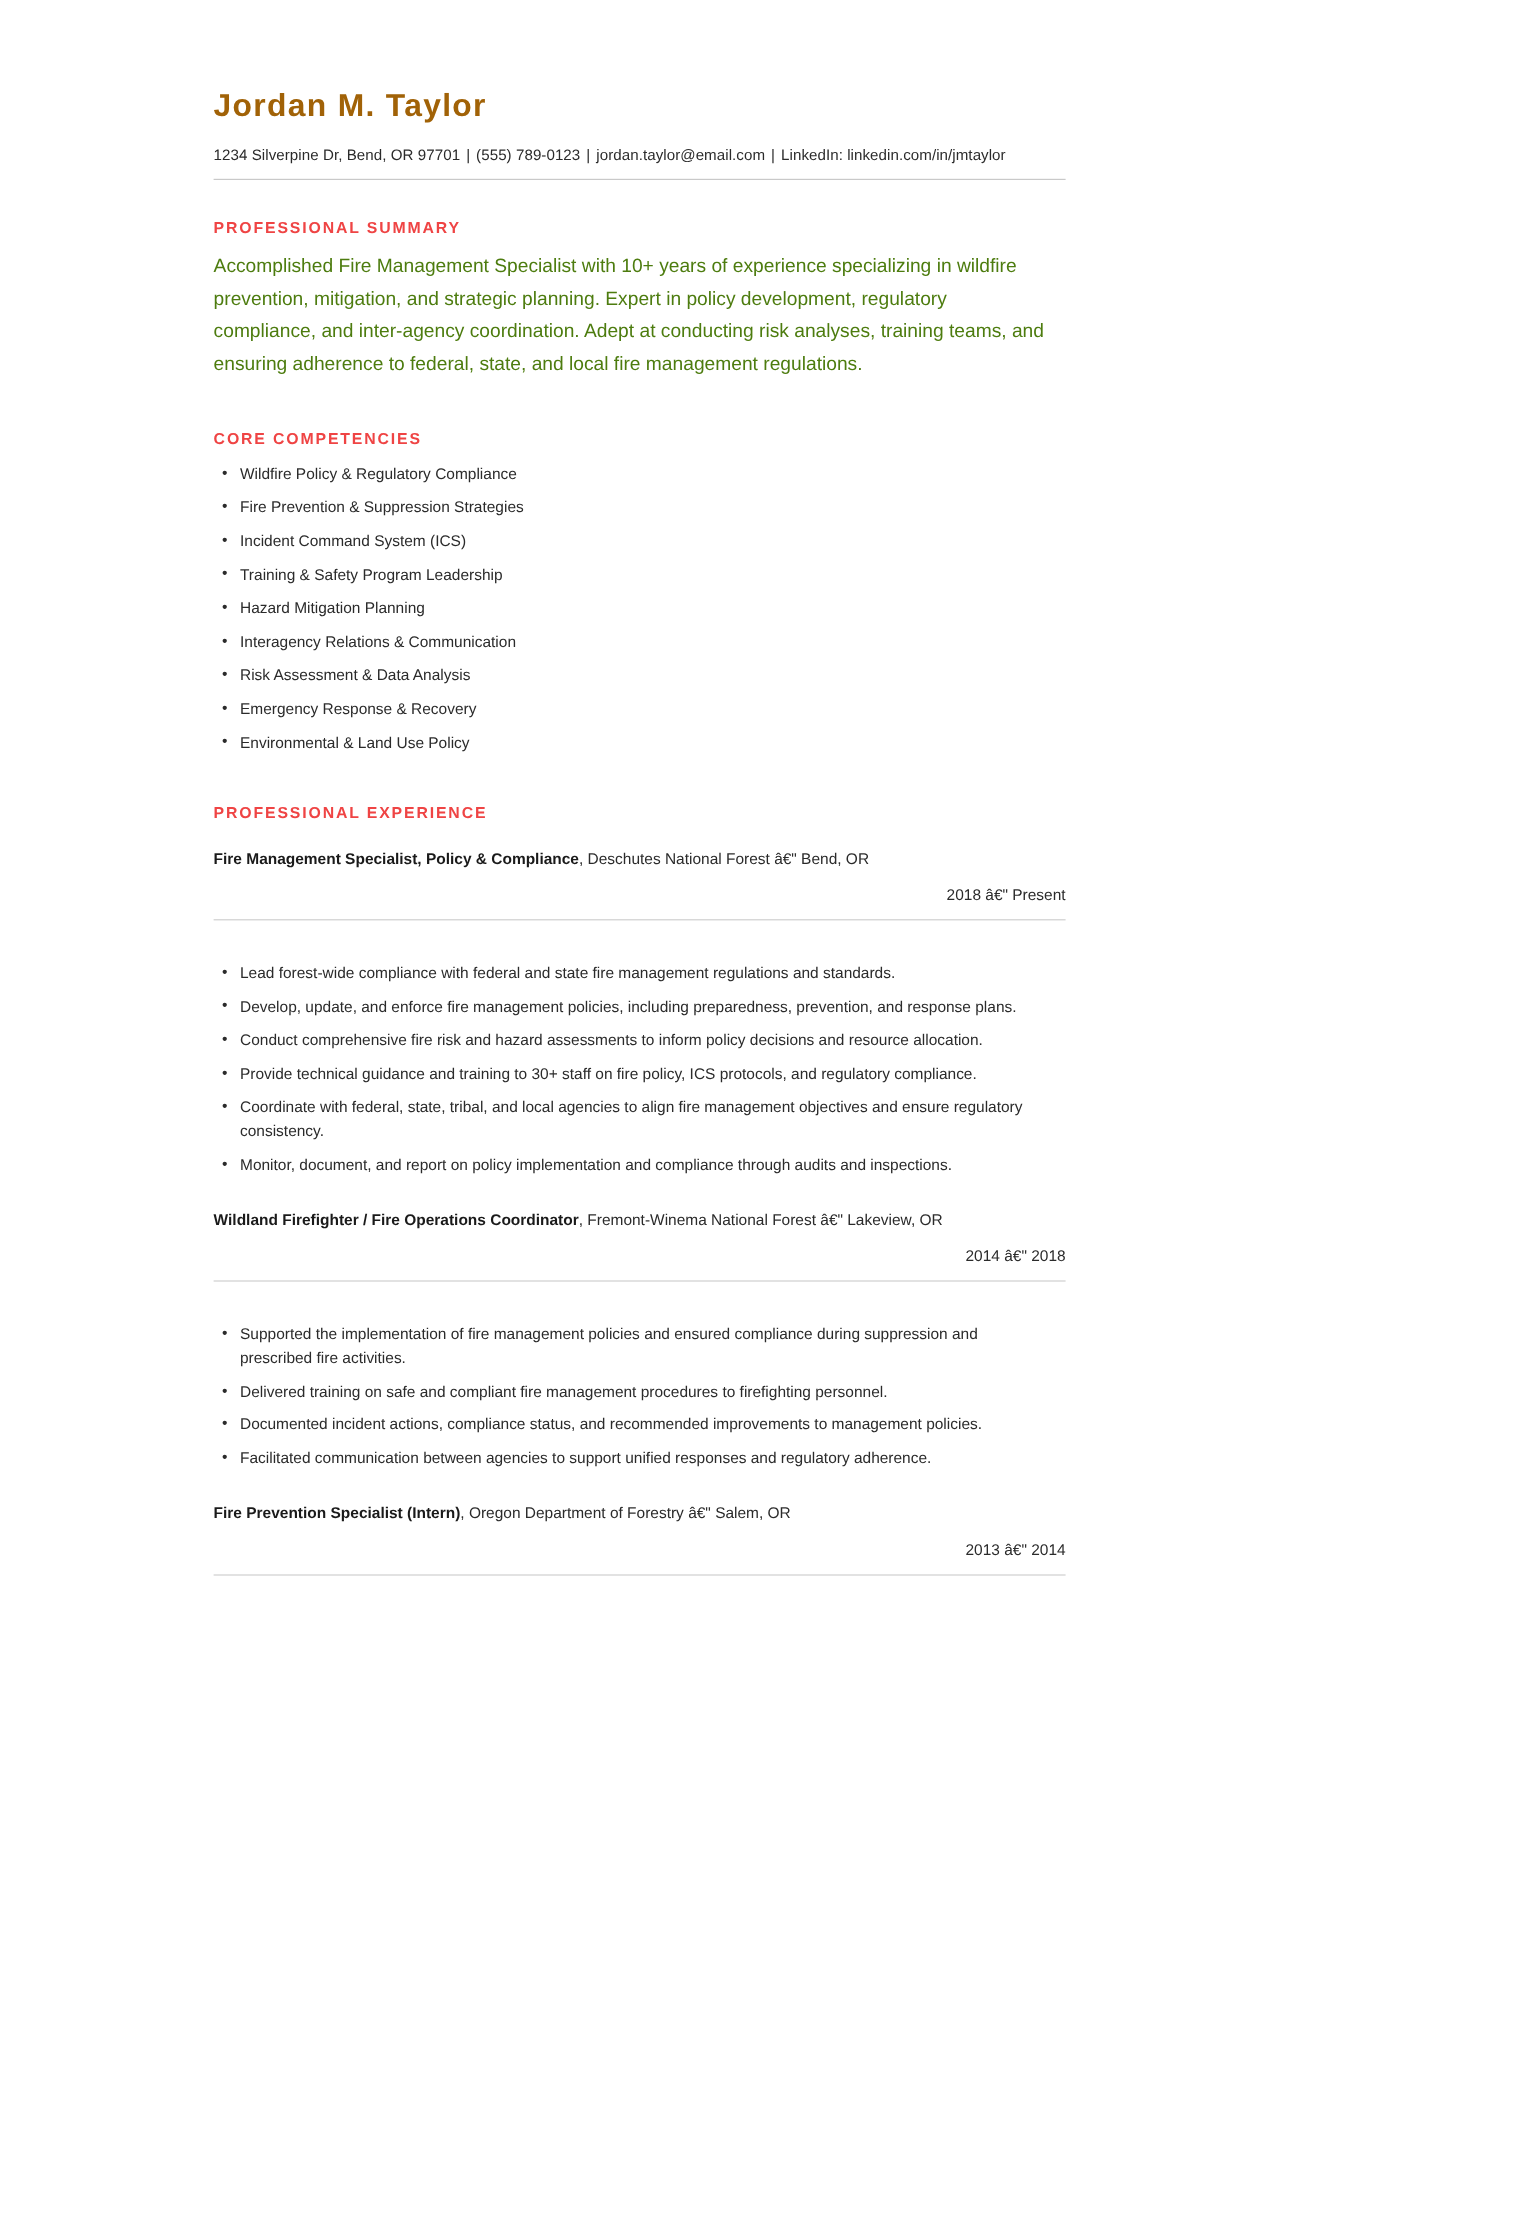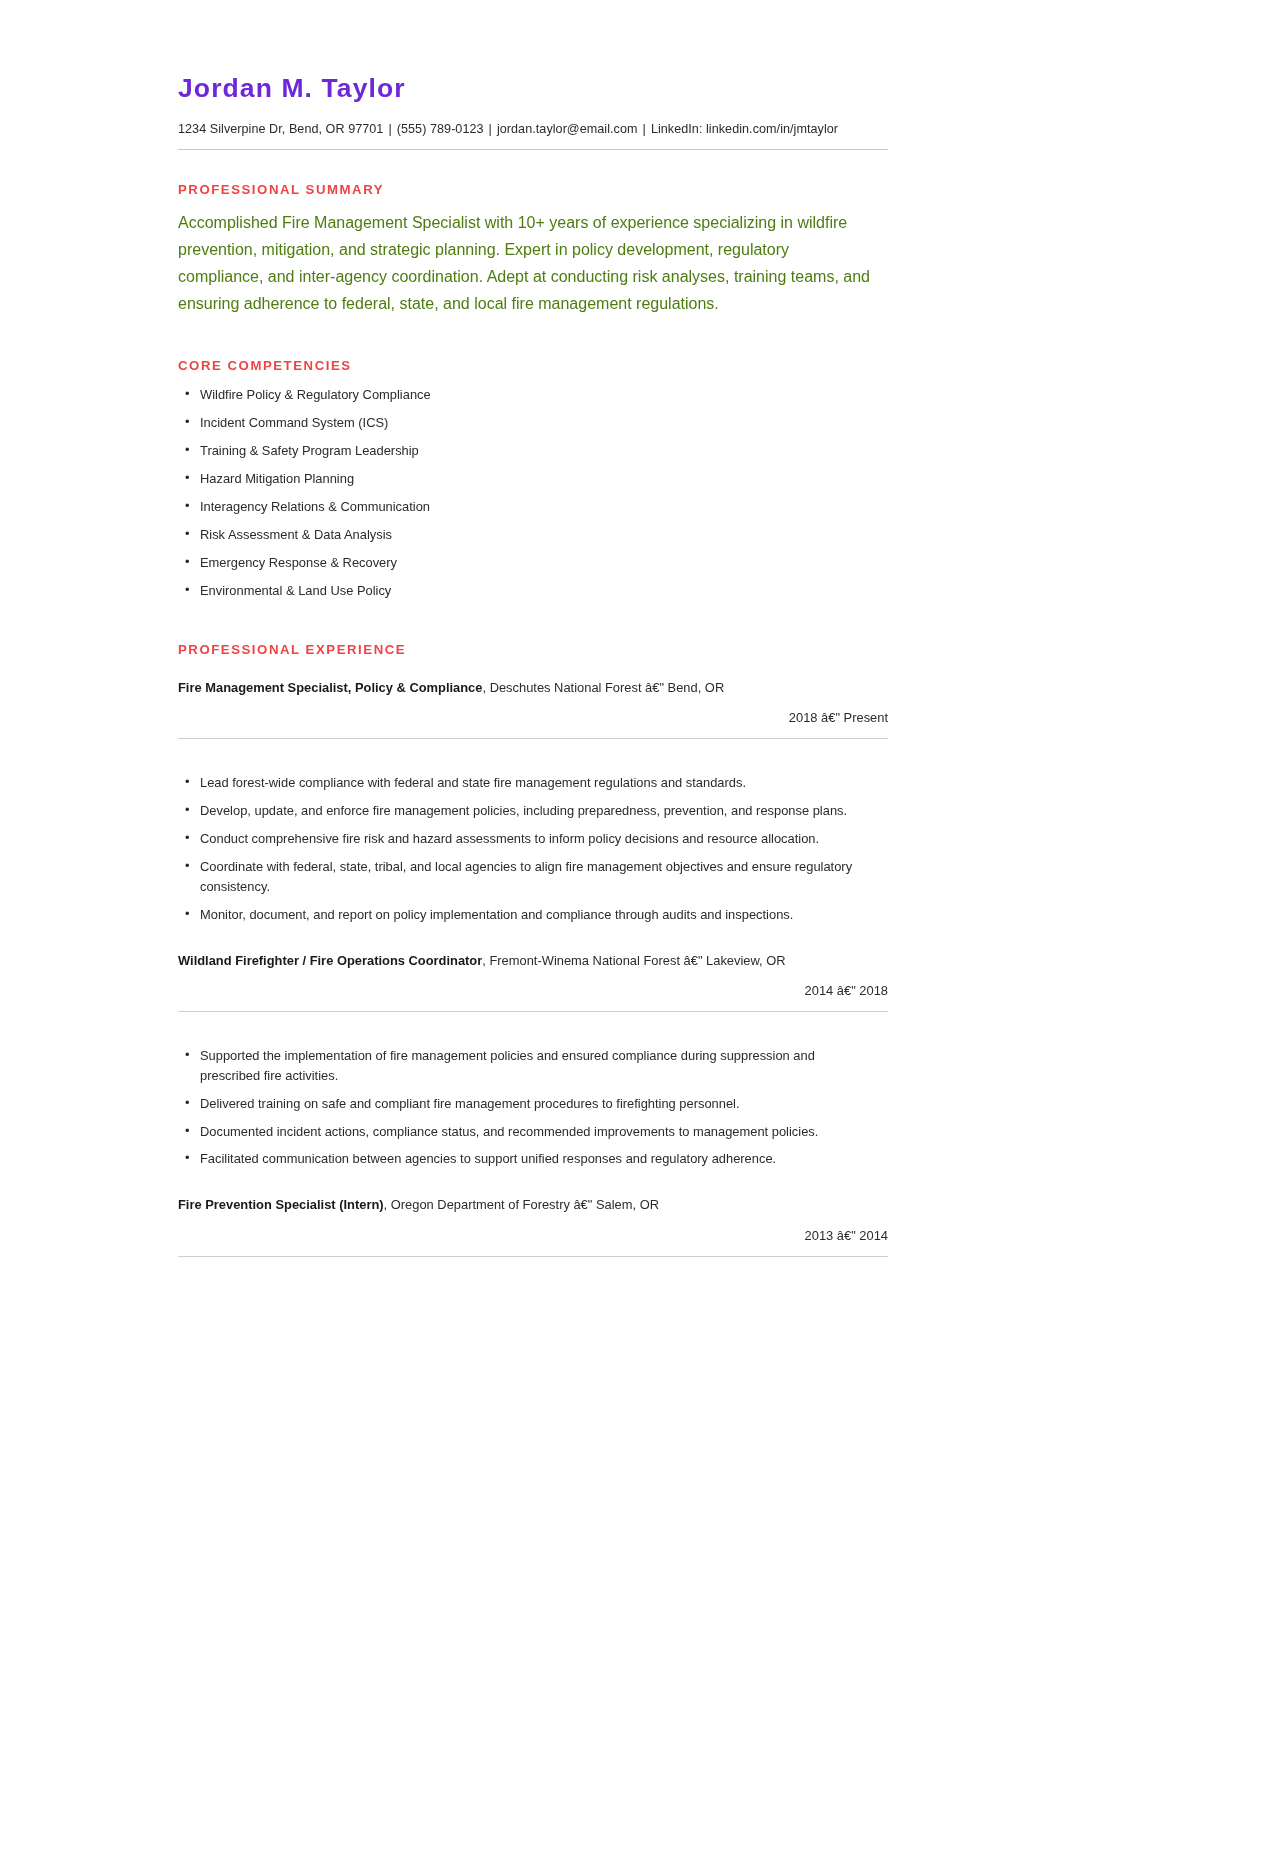--- a/index.html
+++ b/index.html
@@ -26,21 +26,21 @@
     left: 178px;
     top: 0;
     width: 710px;
   }
 
   
   .name {
     font-size: 26.5px;
     font-weight: bold;
     letter-spacing: 1.1px;
-    color: #6d28d9;
+    color: #a16207;
     margin: 0;
     padding-top: 74px;
     line-height: 1.1;
   }
   .contact-line {
     font-size: 12.6px;
     color: #2b2b2b;
     margin-top: 19px;
     letter-spacing: 0.05px;
     white-space: nowrap;
@@ -151,39 +151,41 @@
     <div class="contact-line"><span>1234 Silverpine Dr, Bend, OR 97701</span><span class="contact-sep">|</span><span>(555) 789-0123</span><span class="contact-sep">|</span><span>jordan.taylor@email.com</span><span class="contact-sep">|</span><span>LinkedIn: linkedin.com/in/jmtaylor</span></div>
 
     <hr class="rule">
 
     <h2 class="section-heading sec-summary">PROFESSIONAL SUMMARY</h2>
     <p class="summary-text">Accomplished Fire Management Specialist with 10+ years of experience specializing in wildfire prevention, mitigation, and strategic planning. Expert in policy development, regulatory compliance, and inter-agency coordination. Adept at conducting risk analyses, training teams, and ensuring adherence to federal, state, and local fire management regulations.</p>
 
     <h2 class="section-heading sec-core">CORE COMPETENCIES</h2>
     <ul class="bullets core-list">
       <li>Wildfire Policy &amp; Regulatory Compliance</li>
+      <li>Fire Prevention &amp; Suppression Strategies</li>
       <li>Incident Command System (ICS)</li>
       <li>Training &amp; Safety Program Leadership</li>
       <li>Hazard Mitigation Planning</li>
       <li>Interagency Relations &amp; Communication</li>
       <li>Risk Assessment &amp; Data Analysis</li>
       <li>Emergency Response &amp; Recovery</li>
       <li>Environmental &amp; Land Use Policy</li>
     </ul>
 
     <h2 class="section-heading sec-exp">PROFESSIONAL EXPERIENCE</h2>
 
     <div class="job">
       <div class="job-title-line"><span class="role">Fire Management Specialist, Policy &amp; Compliance</span><span>, Deschutes National Forest â€" Bend, OR</span></div>
       <div class="job-dates">2018 â€" Present</div>
       <hr class="job-rule">
       <ul class="bullets duty-list">
         <li>Lead forest-wide compliance with federal and state fire management regulations and standards.</li>
         <li>Develop, update, and enforce fire management policies, including preparedness, prevention, and response plans.</li>
         <li>Conduct comprehensive fire risk and hazard assessments to inform policy decisions and resource allocation.</li>
+        <li>Provide technical guidance and training to 30+ staff on fire policy, ICS protocols, and regulatory compliance.</li>
         <li>Coordinate with federal, state, tribal, and local agencies to align fire management objectives and ensure regulatory consistency.</li>
         <li>Monitor, document, and report on policy implementation and compliance through audits and inspections.</li>
       </ul>
     </div>
 
     <div class="job job-block-gap">
       <div class="job-title-line"><span class="role">Wildland Firefighter / Fire Operations Coordinator</span><span>, Fremont-Winema National Forest â€" Lakeview, OR</span></div>
       <div class="job-dates">2014 â€" 2018</div>
       <hr class="job-rule">
       <ul class="bullets duty-list">

